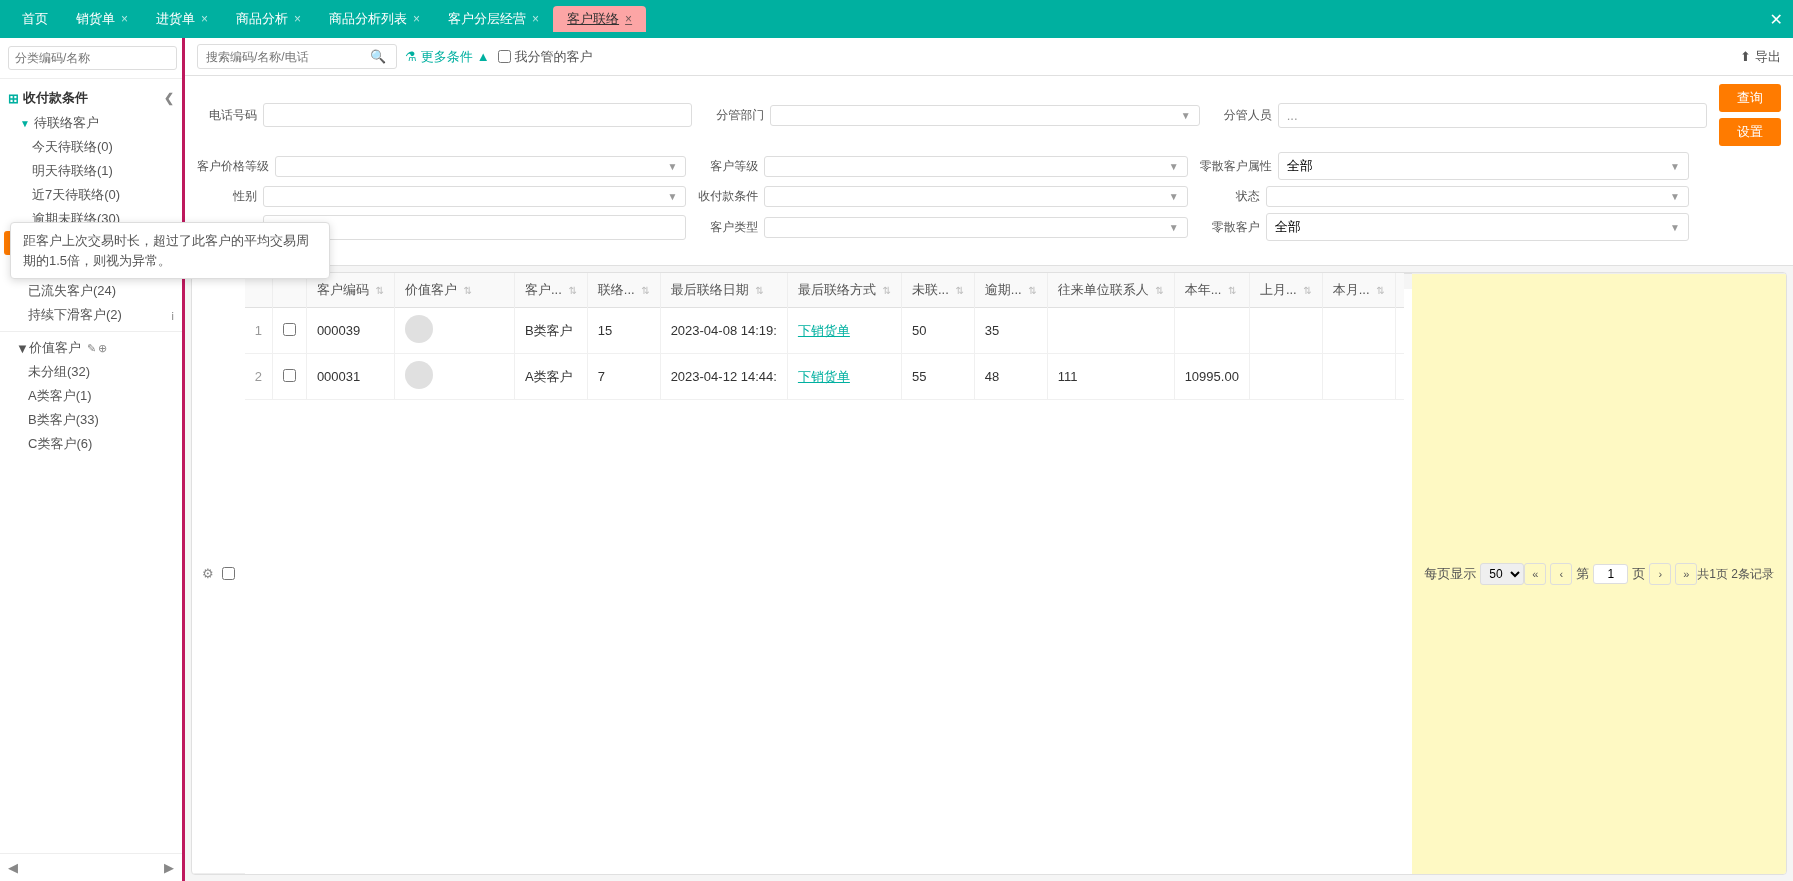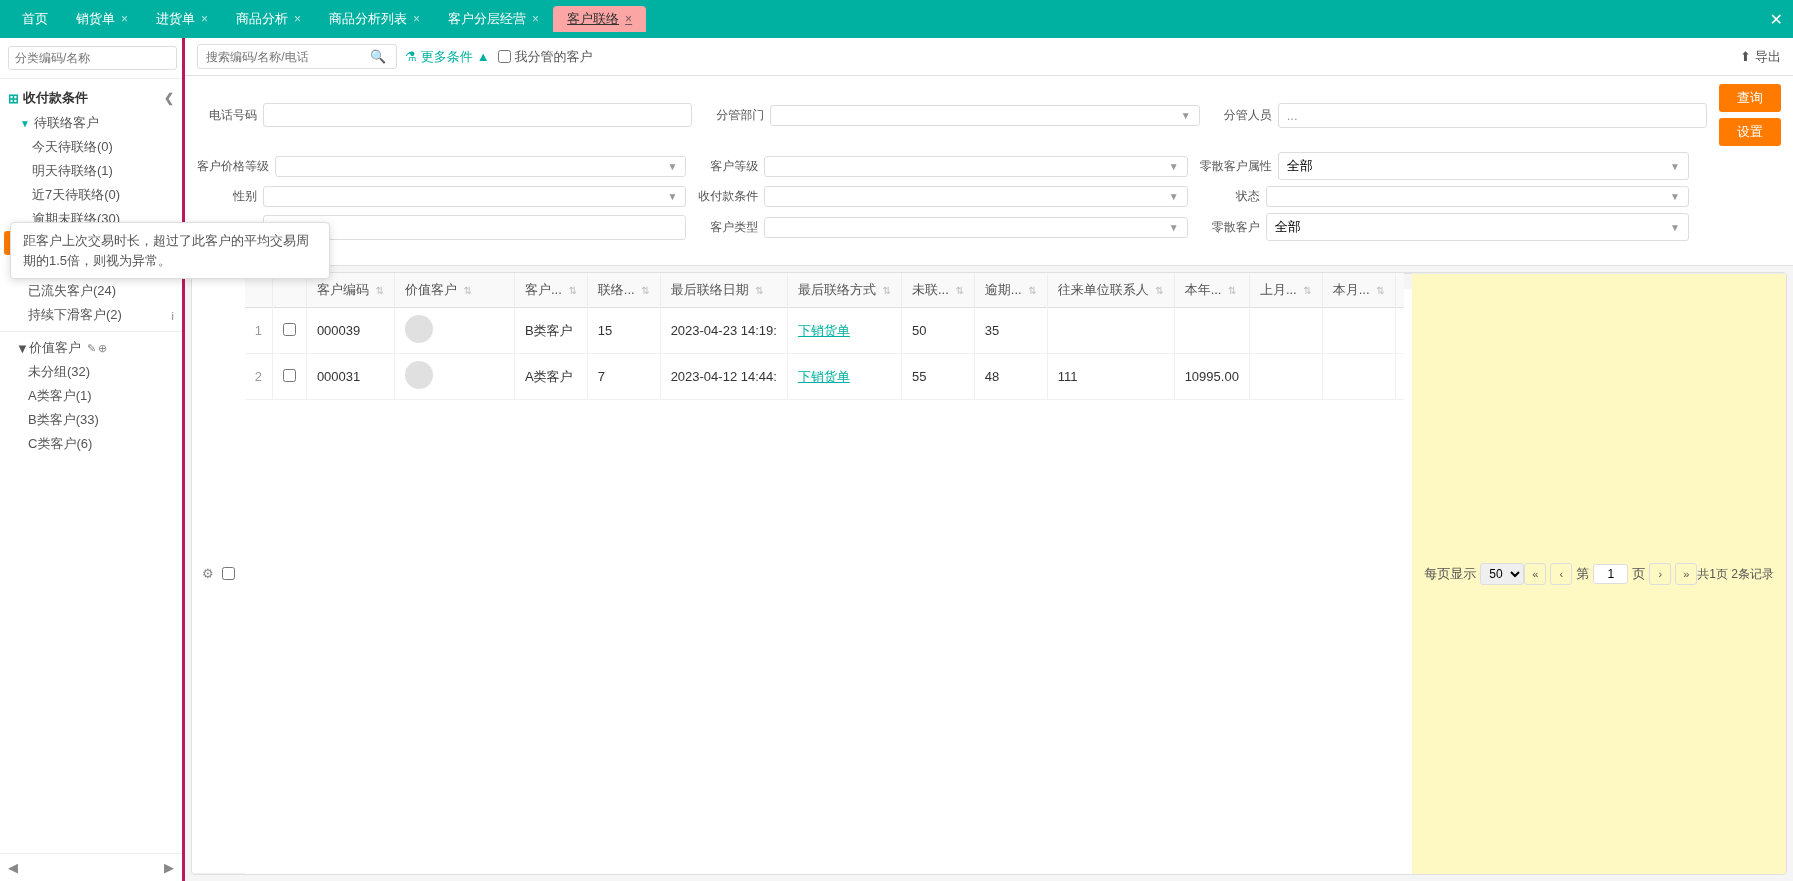--- a/index.html
+++ b/index.html
@@ -808,21 +808,21 @@
           <tbody>
             <tr>
               <td class="row-num">1</td>
               <td class="checkbox-cell"><input type="checkbox" style=""></td>
               <td>000039</td>
               <td>
                 <span class="avatar-placeholder"></span>
               </td>
               <td>B类客户</td>
               <td>15</td>
-              <td>2023-04-23 14:19:</td>
+              <td>2023-04-08 14:19:</td>
               <td class="link-cell">下销货单</td>
               <td>50</td>
               <td>35</td>
               <td></td>
               <td></td>
               <td></td>
               <td></td>
               <td>
                 <div class="action-icons">
                   <span class="action-icon">🔗</span>

